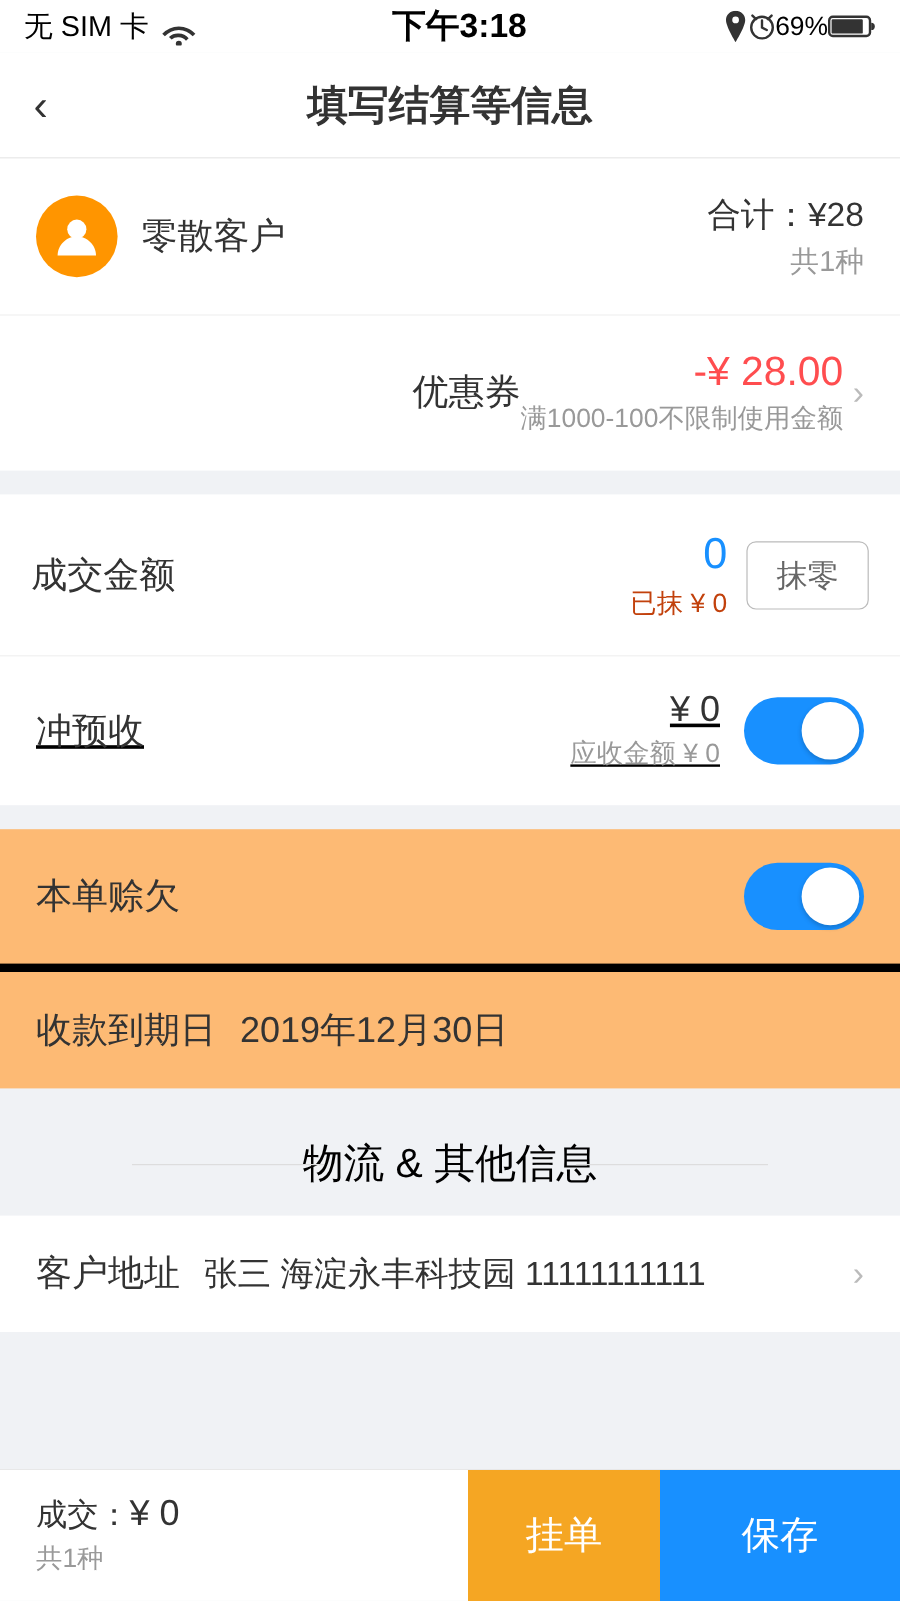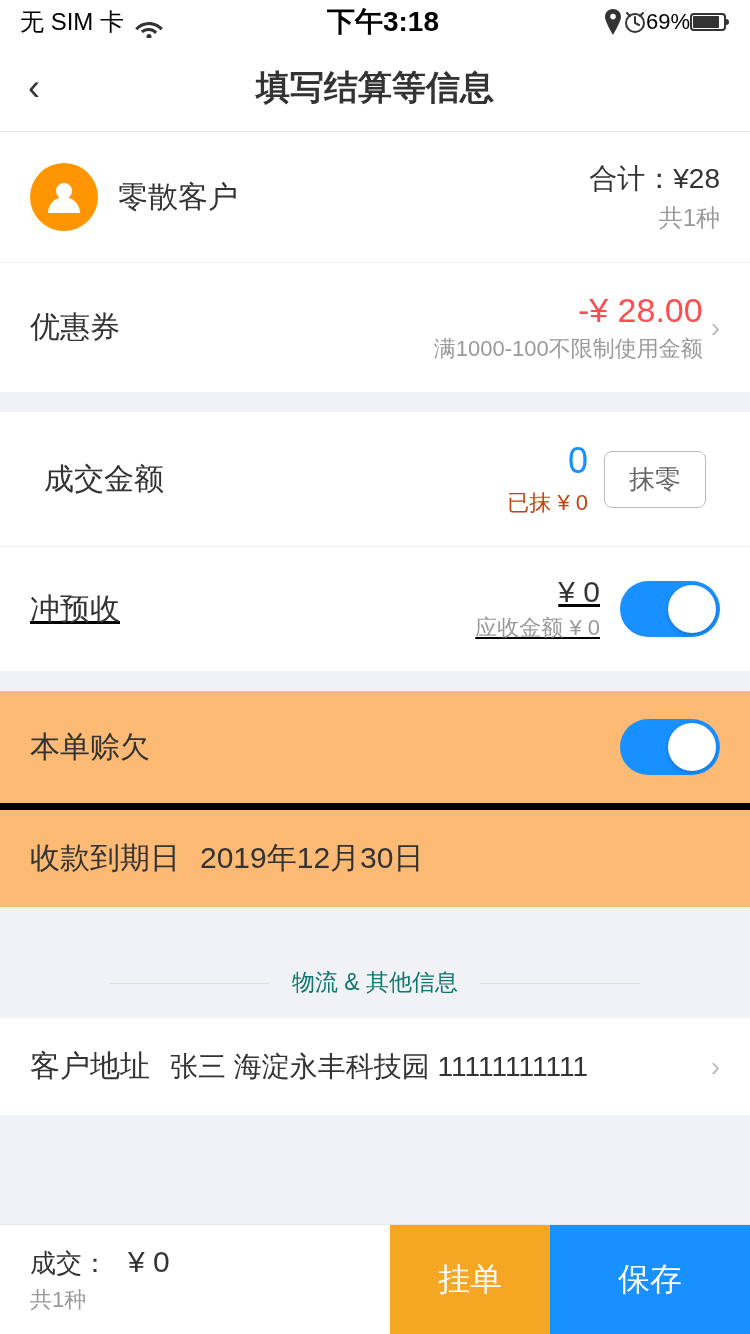--- a/index.html
+++ b/index.html
@@ -85,36 +85,36 @@
     .customer-right { text-align: right; }
     .customer-total { font-size: 28px; color: #333; }
     .customer-count { font-size: 24px; color: #999; margin-top: 4px; }
 
     
     .coupon-row {
       background: #fff;
       padding: 28px 30px;
       display: flex;
       align-items: center;
-      justify-content: space-between;
+      justify-content: flex-end;
       border-top: 1px solid #f0f0f0;
     }
     .coupon-label { font-size: 30px; color: #333; }
     .coupon-right { text-align: right; display: flex; align-items: center; gap: 8px; }
     .coupon-amount { font-size: 34px; color: #ff4d4f; font-weight: 500; }
     .coupon-desc { font-size: 22px; color: #999; margin-top: 4px; }
     .chevron-right { color: #bbb; font-size: 28px; }
 
     
     .amount-section {
       background: #fff;
       margin-bottom: 20px;
     }
     .amount-row {
-      padding: 28px 44px;
+      padding: 28px 26px;
       display: flex;
       align-items: center;
       justify-content: space-between;
     }
     .amount-label { font-size: 30px; color: #333; }
     .amount-right { display: flex; align-items: center; gap: 16px; }
     .amount-value-wrap { text-align: right; }
     .amount-value { font-size: 36px; color: #1890ff; font-weight: 500; }
     .amount-sub { font-size: 22px; color: #c2410c; margin-top: 6px; }
     .round-btn {
@@ -179,24 +179,23 @@
     .duedate-row {
       padding: 28px 30px;
       display: flex;
       align-items: center;
       border-top: 7px solid #000000;
     }
     .duedate-label { font-size: 30px; color: #333; margin-right: 20px; }
     .duedate-value { font-size: 30px; color: #333; }
     .divider-label {
       text-align: center;
-      color: #0f766e;
-      font-size: 23px;
+      color: #000000;
+      font-size: 34px;
       position: relative;
-      margin-top: 20px;
     }
     .divider-label::before,
     .divider-label::after {
       content: '';
       position: absolute;
       top: 50%;
       width: 160px;
       height: 1px;
       background: #ddd;
     }
@@ -384,21 +383,21 @@
       <span class="chevron-right">›</span>
     </div>
   </div>
 
   <div class="spacer"></div>
 
 </div>
 
 <div class="bottom-bar">
   <div class="bottom-info">
-    <div style="display:flex;align-items:baseline;gap:20px;">
+    <div style="display:flex;align-items:baseline;gap:0;">
       <span class="bottom-deal">成交：</span>
       <span class="bottom-amount">¥ 0</span>
     </div>
     <div class="bottom-count">共1种</div>
   </div>
   <div class="bottom-btn-hang">挂单</div>
   <div class="bottom-btn-save">保存</div>
 </div>
 
 </body></html>

